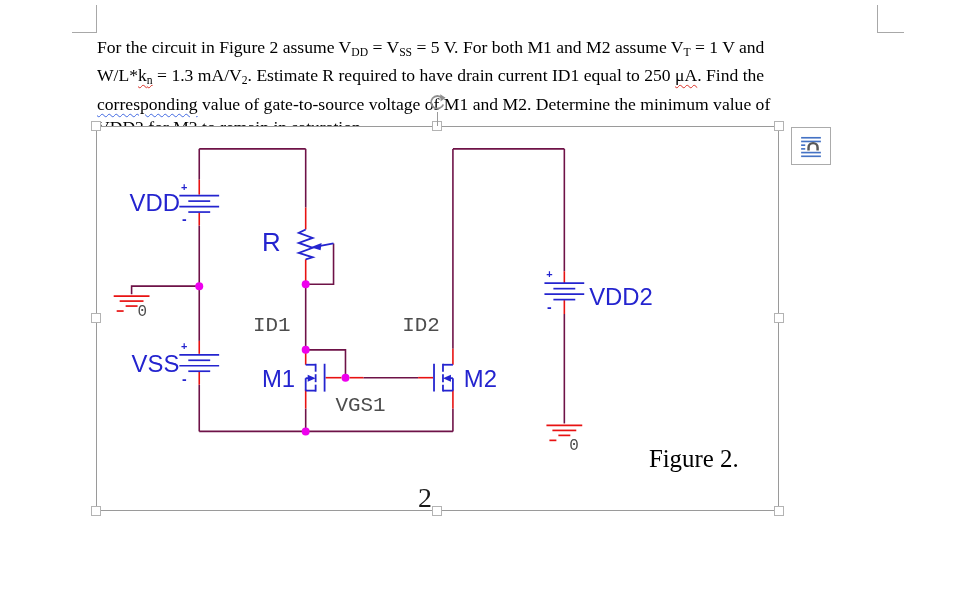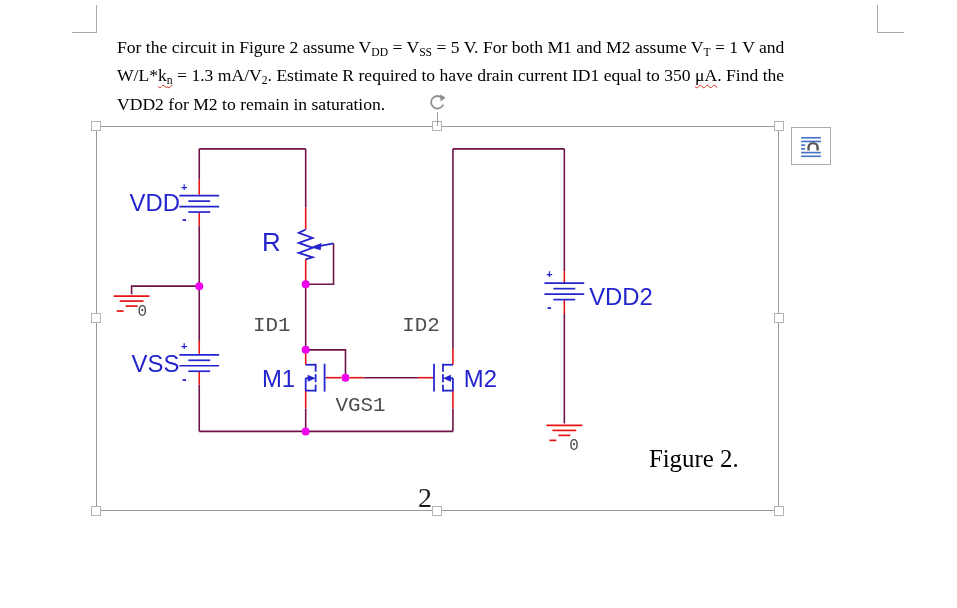--- a/index.html
+++ b/index.html
@@ -4,21 +4,21 @@
 <style>
   html,body{margin:0;padding:0;background:#fff;}
   .screen{position:relative;width:957px;height:608px;background:#ffffff;overflow:hidden;
           font-family:"Liberation Serif",serif;}
   
   .crop{position:absolute;box-sizing:border-box;}
   .crop-tl{left:72px;top:5px;width:25px;height:28px;border-right:1px solid #a8a8a8;border-bottom:1px solid #a8a8a8;}
   .crop-tr{left:877px;top:5px;width:27px;height:28px;border-left:1px solid #a8a8a8;border-bottom:1px solid #a8a8a8;}
   
   .para{position:absolute;left:97px;top:36px;width:800px;font-size:17.6px;line-height:23.2px;color:#000;}
-  .pline{white-space:nowrap;margin-left:20px;}
+  .pline{white-space:nowrap;}
   .sub{font-size:0.66em;vertical-align:-0.28em;}
   .wavy-red{text-decoration-line:underline;text-decoration-style:wavy;text-decoration-color:#d93025;text-decoration-thickness:1px;text-underline-offset:3px;}
   .wavy-blue{text-decoration-line:underline;text-decoration-style:wavy;text-decoration-color:#4169e1;text-decoration-thickness:1px;text-underline-offset:3px;}
   
   .frame{position:absolute;left:96px;top:126px;width:683px;height:385px;border:1px solid #9a9a9a;box-sizing:border-box;background:#fff;}
   .frame svg{display:block;}
   .handle{position:absolute;width:10px;height:10px;background:#fff;border:1.5px solid #b3b3b3;box-sizing:border-box;z-index:6;}
   .rot-stem{position:absolute;left:437px;top:112px;width:1px;height:14px;background:#9a9a9a;z-index:6;}
   .rot-circle{position:absolute;left:427px;top:93px;width:20px;height:20px;z-index:6;}
   .layout-btn{position:absolute;left:791px;top:127px;width:40px;height:38px;background:#fff;border:1px solid #ababab;box-sizing:border-box;display:flex;align-items:center;justify-content:center;z-index:6;cursor:pointer;}
@@ -27,21 +27,22 @@
 </head>
 <body>
 
 <div class="screen">
 
   <div class="crop crop-tl"></div>
   <div class="crop crop-tr"></div>
 
   <div class="para">
     <div class="pline"><span>For the circuit in Figure 2 assume V</span><span class="sub">DD</span><span> = V</span><span class="sub">SS</span><span> = 5 V. For both M1 and M2 assume V</span><span class="sub">T</span><span> = 1 V and</span></div>
-    <div class="pline"><span>W/L*</span><span class="wavy-red"><span>k</span><span class="sub">n</span></span><span> = 1.3 mA/V</span><span class="sub">2</span><span>. Estimate R required to have drain current ID1 equal to 350 </span><span class="wavy-red">μA</span><span>. Find the</span></div>
+    <div class="pline"><span>W/L*</span><span class="wavy-red"><span>k</span><span class="sub">n</span></span><span> = 1.3 mA/V</span><span class="sub">2</span><span>. Estimate R required to have drain current ID1 equal to 250 </span><span class="wavy-red">μA</span><span>. Find the</span></div>
+    <div class="pline"><span class="wavy-blue">corresponding</span><span> value of gate-to-source voltage of M1 and M2. Determine the minimum value of</span></div>
     <div class="pline"><span>VDD2 for M2 to remain in saturation.</span></div>
   </div>
 
   <div class="frame">
     <svg width="681" height="383" viewBox="0 0 683 385">
 
       <g stroke="#6e1247" stroke-width="1.6" fill="none">
         <path d="M 102 22 H 209"></path>
         <path d="M 102 22 V 53"></path>
         <path d="M 102 99 V 215"></path>

